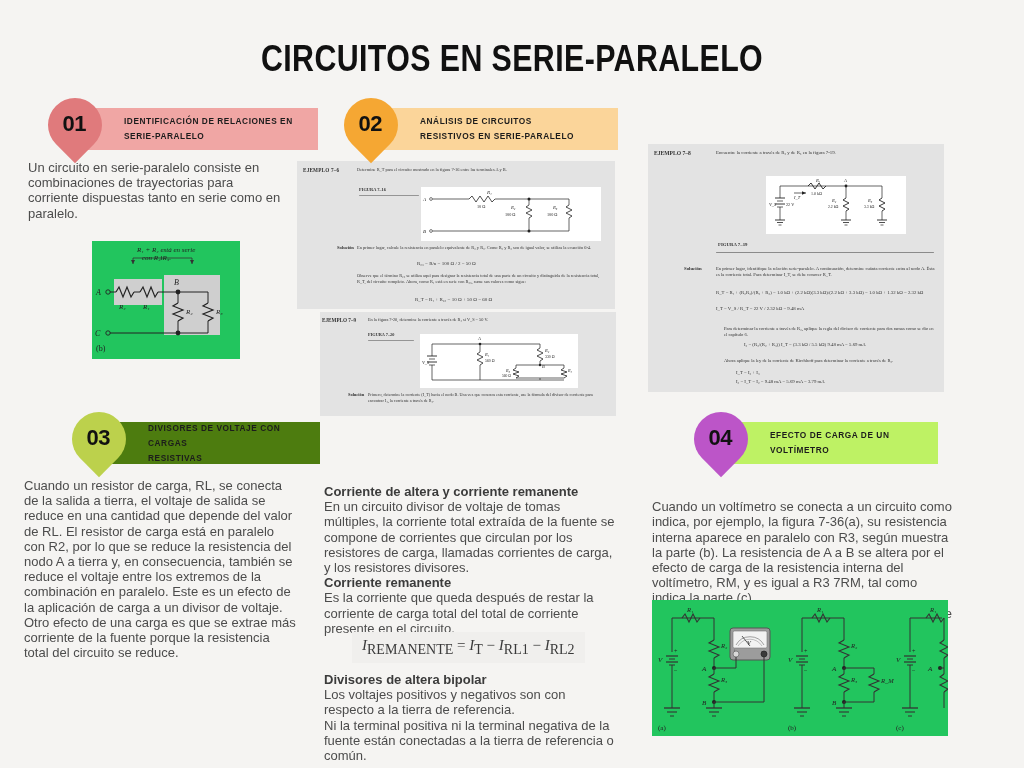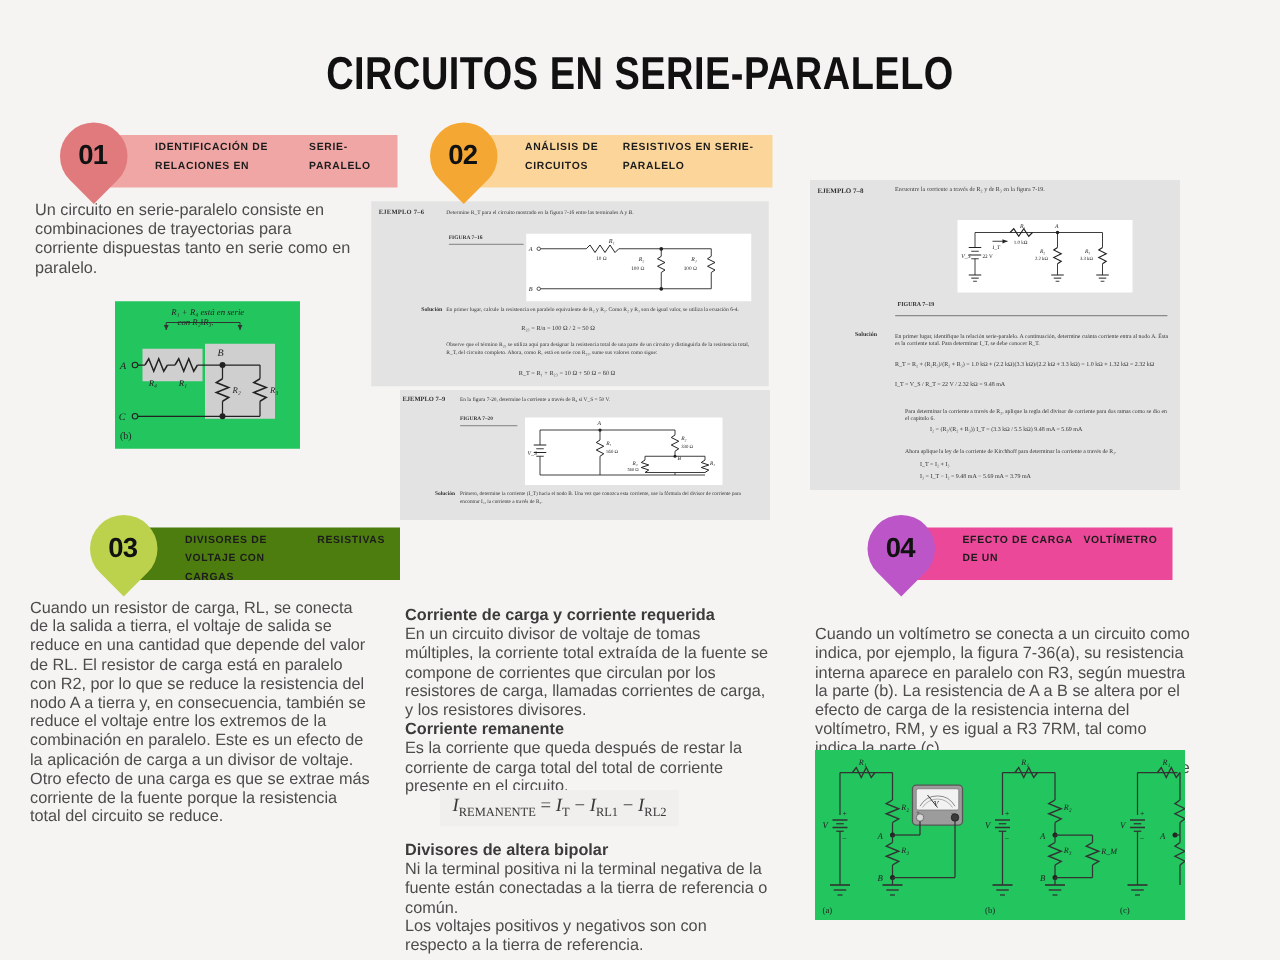--- a/index.html
+++ b/index.html
@@ -23,21 +23,21 @@
     color: #111111;
     transform: scaleX(0.82);
     text-transform: uppercase;
   }
 
   
   .sec-head { position: absolute; height: 46px; }
   .sec-band {
     position: absolute; left: 38px; top: 4px;
     height: 42px;
-    display: flex; flex-direction: row; justify-content: center;
+    display: flex; flex-direction: column; justify-content: center;
     padding: 2px 12px 2px 38px;
   }
   .sec-band span {
     display: block;
     font-size: 8.3px;
     font-weight: 700;
     letter-spacing: 0.55px;
     color: #1c1c1c;
     line-height: 15px;
     text-transform: uppercase;
@@ -86,21 +86,21 @@
   .formula {
     position: absolute;
     background: #f0efed;
     font-family: "Liberation Serif", serif;
     font-size: 15px;
     color: #3a3a3a;
     padding: 5px 10px;
     white-space: nowrap;
   }
   .formula i { font-style: italic; }
-  .formula sub { font-size: 10px; margin-top: 28px; }
+  .formula sub { font-size: 14px; margin-top: 28px; }
 
   svg { display: block; }
 </style>
 </head>
 <body>
 
 <div class="poster-title">CIRCUITOS EN SERIE-PARALELO</div>
 
 <div class="sec-head" style="left:48px; top:104px; width:232px;">
   <div class="sec-band" style="background:#f0a6a4; width:232px;">
@@ -264,40 +264,40 @@
       <line x1="12" y1="46" x2="144" y2="46" stroke="#222" stroke-width=".7"></line>
       <line x1="120" y1="44" x2="120" y2="46" stroke="#222" stroke-width=".7"></line>
     </svg>
   </div>
 
   <div class="tt" style="left:28px; top:80px; font-size:4.4px; font-weight:700;">Solución</div>
   <div class="tt" style="left:48px; top:80px; width:240px; font-size:4.2px; line-height:5.6px;">Primero, determine la corriente (I_T) hacia el nodo B. Una vez que conozca esta corriente, use la fórmula del divisor de corriente para encontrar I₄, la corriente a través de R₄.</div>
 </div>
 
 <div class="body-text" style="left:324px; top:484px; width:292px;">
-  <p class="bold">Corriente de carga y corriente requerida</p>
+  <p class="bold">Corriente de altera y corriente remanente</p>
   <p>En un circuito divisor de voltaje de tomas múltiples, la corriente total extraída de la fuente se compone de corrientes que circulan por los resistores de carga, llamadas corrientes de carga, y los resistores divisores.</p>
   <p class="bold">Corriente remanente</p>
   <p>Es la corriente que queda después de restar la corriente de carga total del total de corriente presente en el circuito.</p>
 </div>
 
 <div class="formula" style="left:352px; top:632px;">
   <i>I</i><sub>REMANENTE</sub>
   <span>=</span>
   <i>I</i><sub>T</sub>
   <span>−</span>
   <i>I</i><sub>RL1</sub>
   <span>−</span>
   <i>I</i><sub>RL2</sub>
 </div>
 
 <div class="body-text" style="left:324px; top:672px; width:292px;">
   <p class="bold">Divisores de altera bipolar</p>
+  <p>Los voltajes positivos y negativos son con respecto a la tierra de referencia.</p>
   <p>Ni la terminal positiva ni la terminal negativa de la fuente están conectadas a la tierra de referencia o común.</p>
-  <p>Los voltajes positivos y negativos son con respecto a la tierra de referencia.</p>
 </div>
 
 <div class="fig" style="left:648px; top:144px; width:296px; height:248px;">
   <div class="tt" style="left:6px; top:6px; font-size:5.6px; font-weight:700;">EJEMPLO 7–8</div>
   <div class="tt" style="left:68px; top:6px; width:222px; font-size:4.8px; line-height:6.4px;">Encuentre la corriente a través de R₂ y de R₃ en la figura 7-19.</div>
 
   <div style="position:absolute; left:118px; top:32px; width:140px; height:58px; background:#fff;">
     <svg width="140" height="58" viewBox="0 0 140 58">
 
       <line x1="14" y1="10" x2="116" y2="10" stroke="#222" stroke-width=".7"></line>
@@ -368,21 +368,21 @@
   <div class="pin" style="background:#bcd14c;">
     <b>03</b>
   </div>
 </div>
 
 <div class="body-text" style="left:24px; top:478px; width:272px;">
   <p>Cuando un resistor de carga, RL, se conecta de la salida a tierra, el voltaje de salida se reduce en una cantidad que depende del valor de RL. El resistor de carga está en paralelo con R2, por lo que se reduce la resistencia del nodo A a tierra y, en consecuencia, también se reduce el voltaje entre los extremos de la combinación en paralelo. Este es un efecto de la aplicación de carga a un divisor de voltaje. Otro efecto de una carga es que se extrae más corriente de la fuente porque la resistencia total del circuito se reduce.</p>
 </div>
 
 <div class="sec-head" style="left:694px; top:418px; width:206px;">
-  <div class="sec-band" style="background:#ec4899; width:206px;">
+  <div class="sec-band" style="background:#bef264; width:206px;">
     <span>EFECTO DE CARGA DE UN</span>
     <span>VOLTÍMETRO</span>
   </div>
   <div class="pin" style="background:#bc55c8;">
     <b>04</b>
   </div>
 </div>
 
 <div class="body-text" style="left:652px; top:484px; width:302px; white-space:pre-line;">
   <p>Cuando un voltímetro se conecta a un circuito como indica, por ejemplo, la figura 7-36(a), su resistencia interna aparece en paralelo con R3, según muestra la parte (b). La resistencia de A a B se altera por el efecto de carga de la resistencia interna del voltímetro, RM, y es igual a R3 7RM, tal como indica la parte (c).

